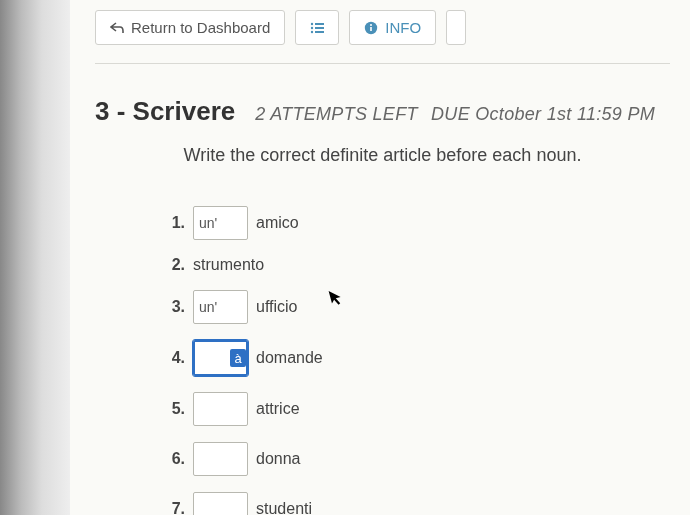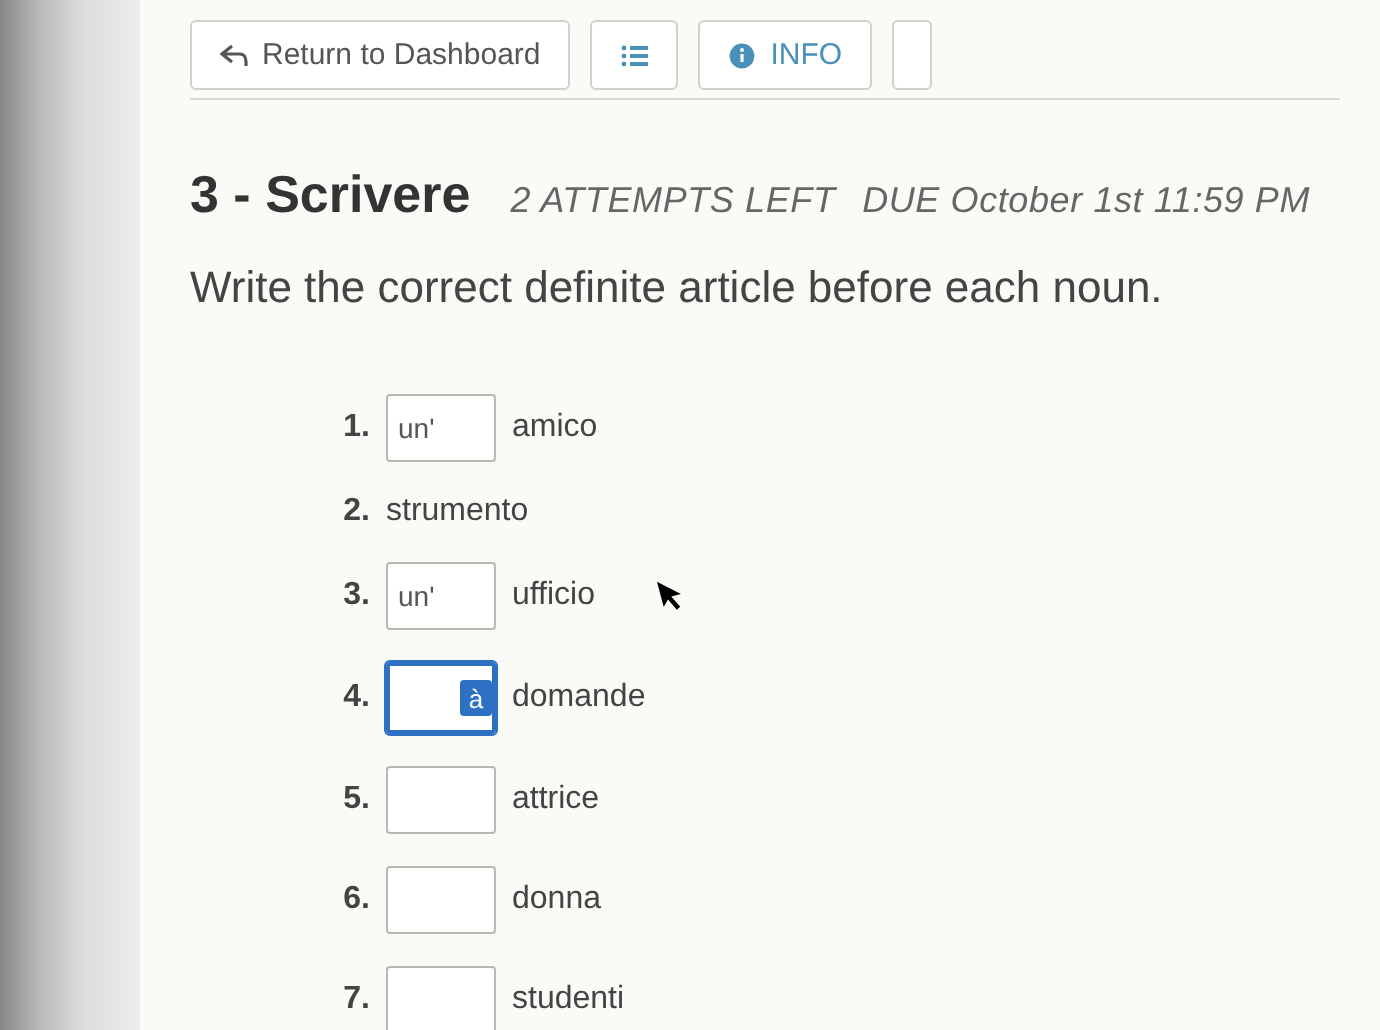--- a/index.html
+++ b/index.html
@@ -19,21 +19,21 @@
     }
     .page {
       position: absolute;
       left: 70px; right: 0; top: 0; bottom: 0;
       background: #fafaf7;
       padding: 10px 20px 0 25px;
     }
     .toolbar {
       display: flex;
       gap: 10px;
-      padding-bottom: 4px;
+      padding-bottom: 18px;
       border-bottom: 1px solid #d9d9d4;
       margin-bottom: 20px;
       text-align: center;
     }
     .tool-btn {
       display: inline-flex;
       align-items: center;
       gap: 7px;
       padding: 8px 14px;
       border: 1px solid #d0d0cc;
@@ -66,23 +66,24 @@
       margin-top: 12px;
     }
     .meta {
       font-size: 18px;
       color: #666;
       letter-spacing: 0.3px;
       font-style: italic;
     }
     .meta .due { margin-left: 8px; }
     .instructions {
-      font-size: 22px;
+      font-size: 18px;
       color: #444;
       margin-bottom: 40px;
+      text-align: center;
     }
     .items {
       padding-left: 70px;
     }
     .item {
       display: flex;
       align-items: center;
       gap: 8px;
       margin-bottom: 16px;
       font-size: 16px;

